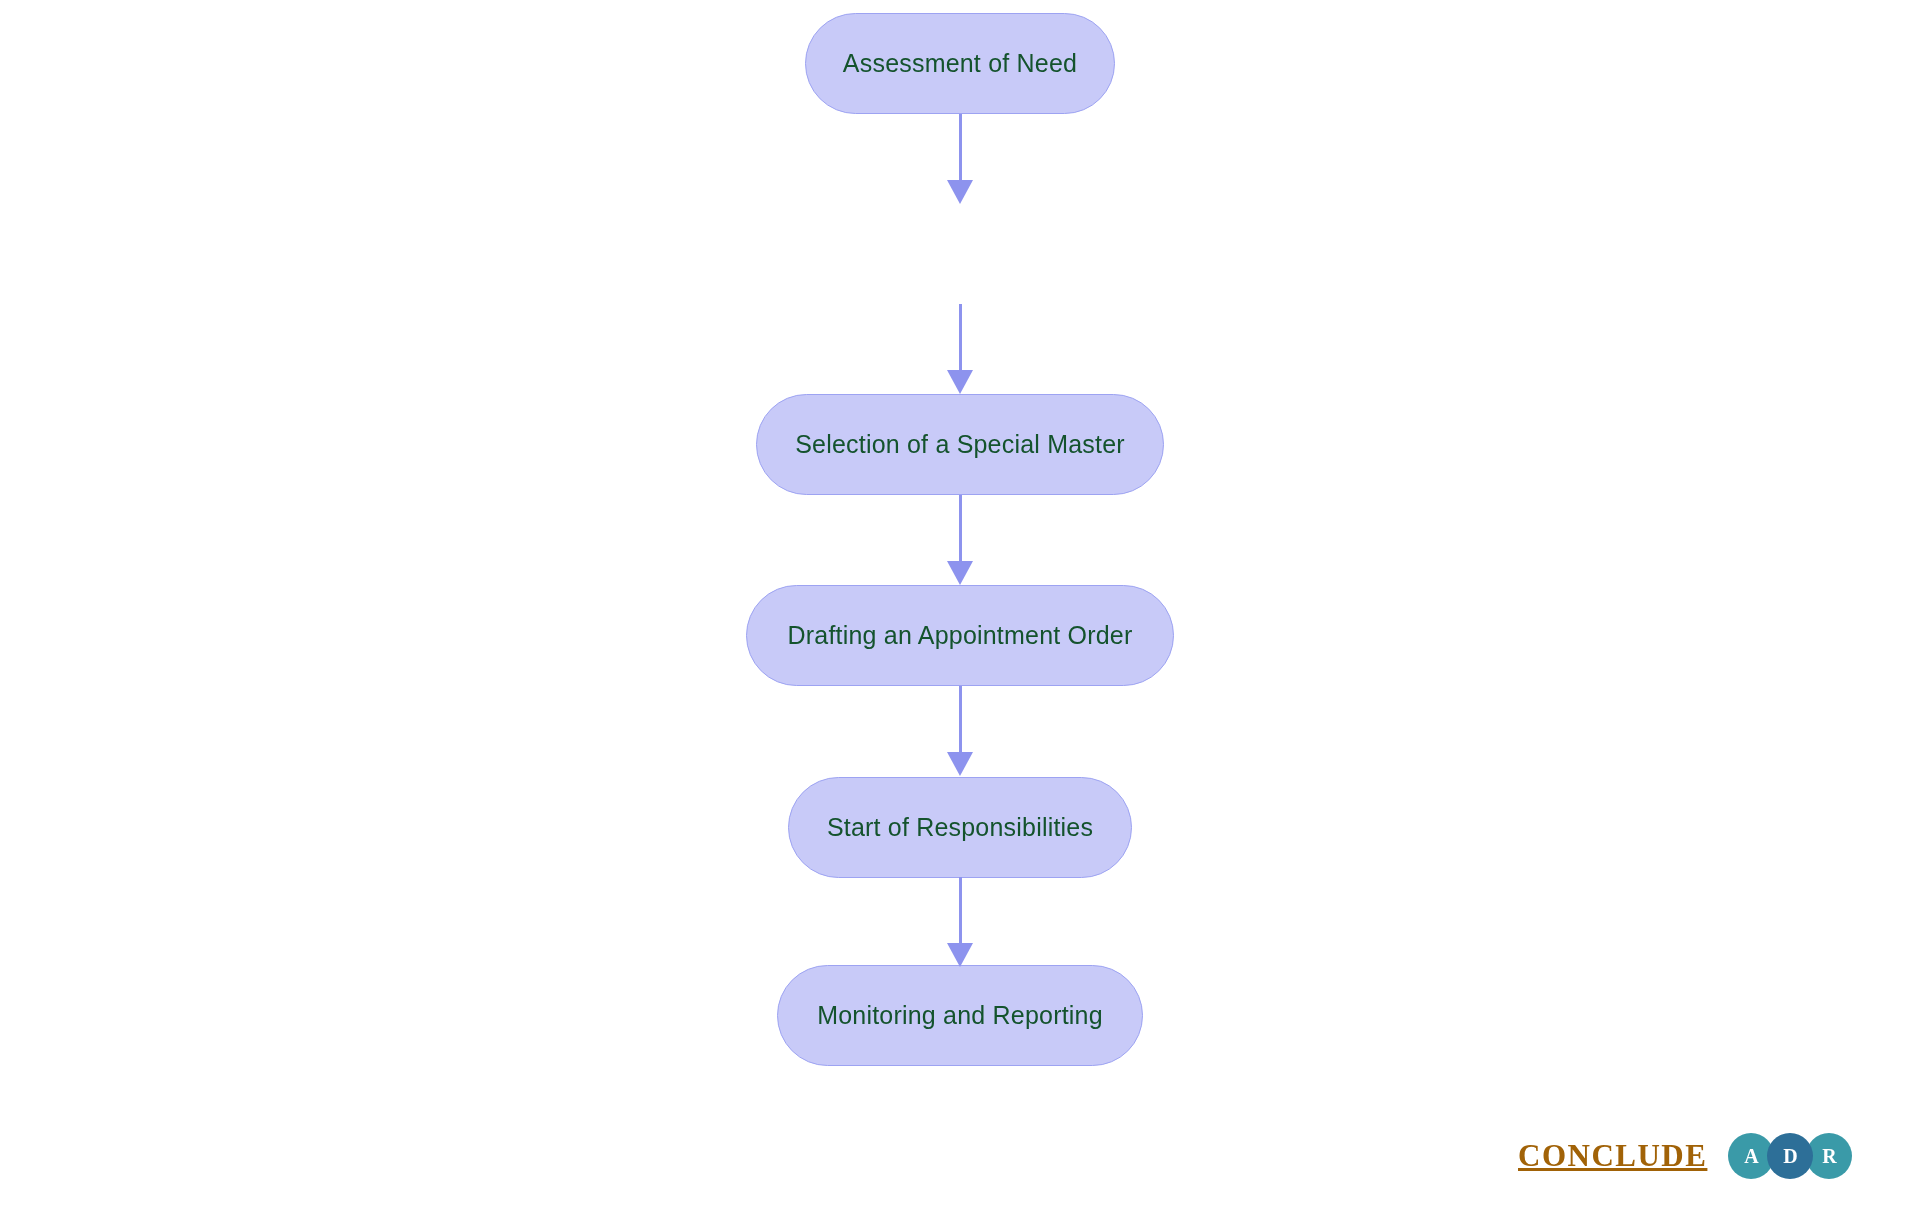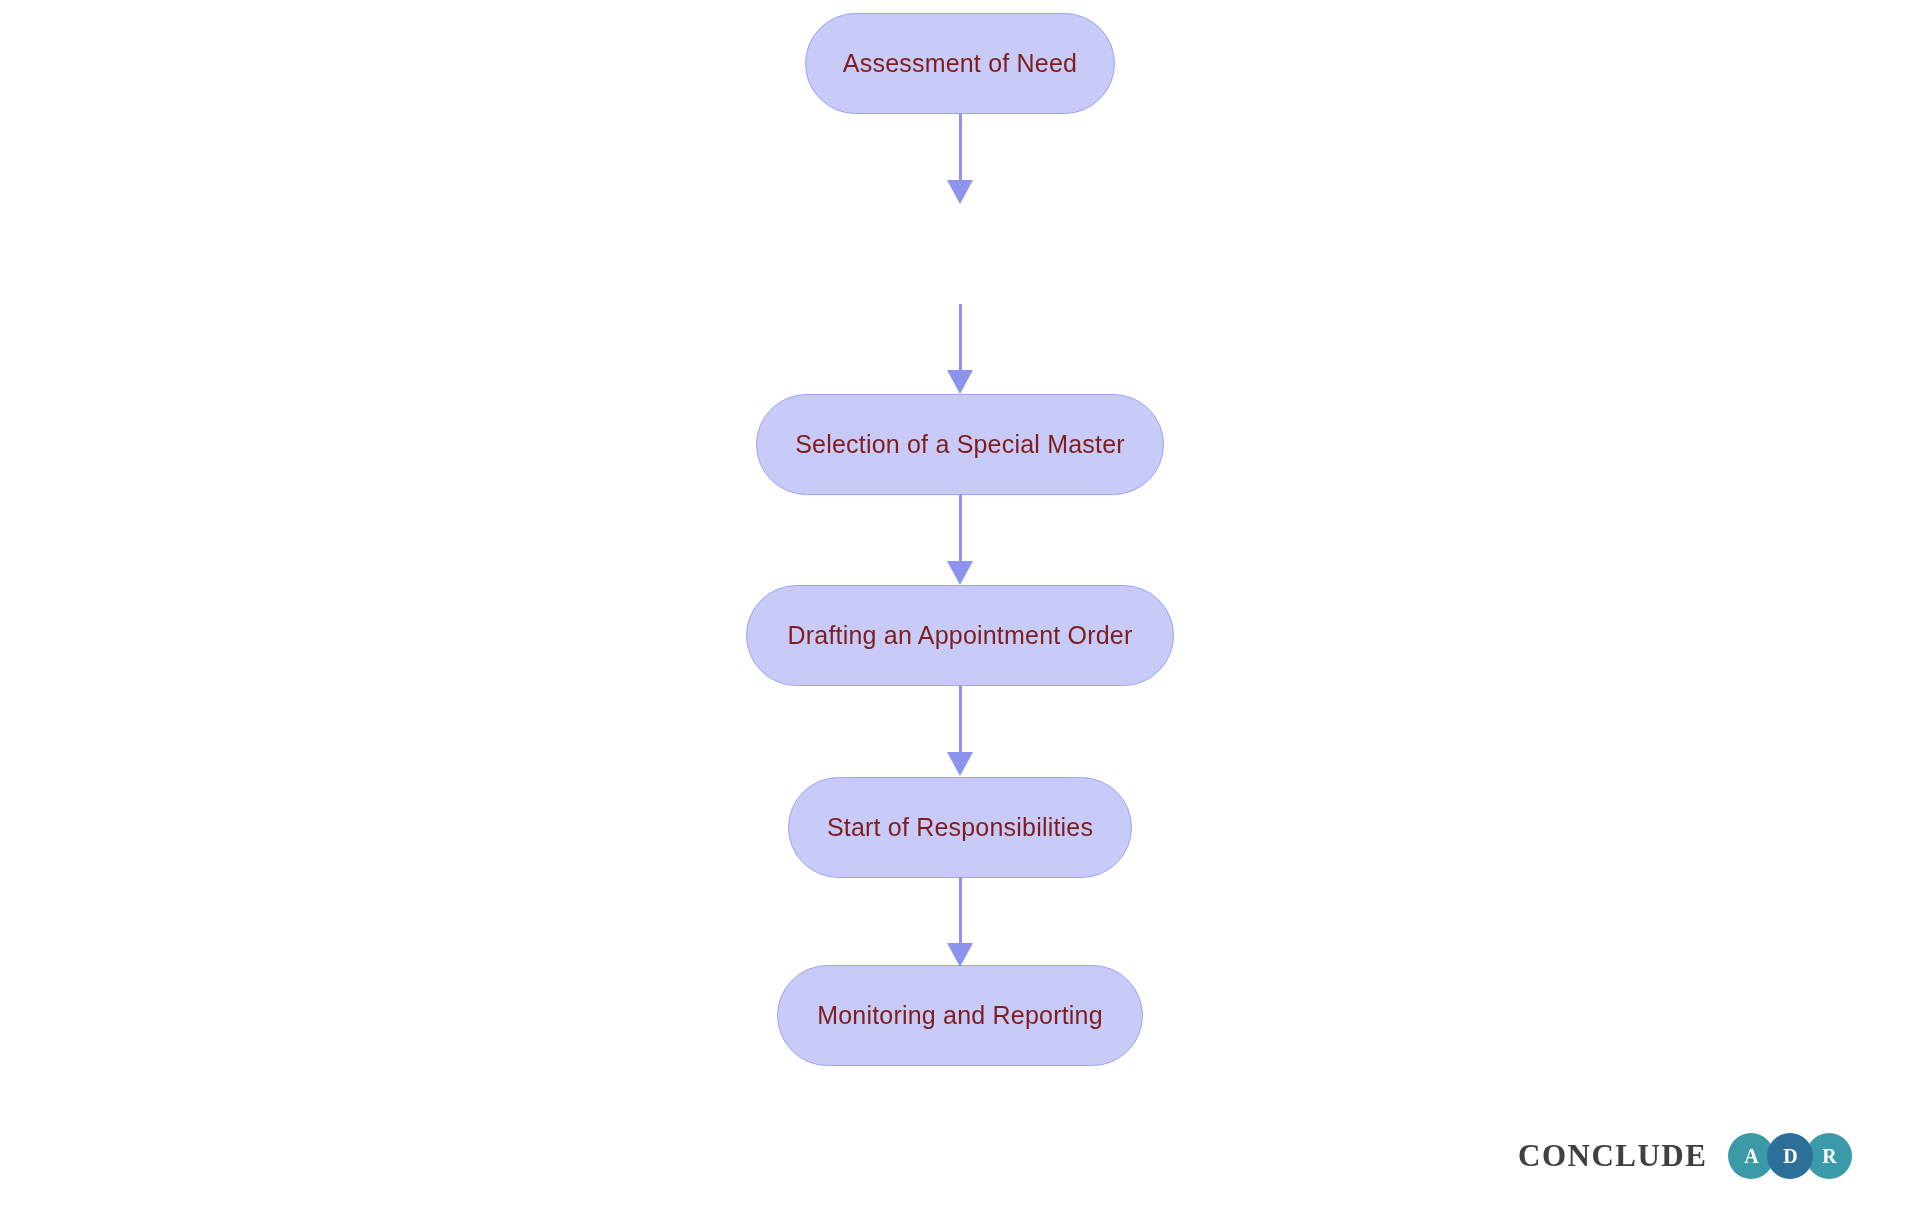--- a/index.html
+++ b/index.html
@@ -24,21 +24,21 @@
     transform: translateX(-50%);
     height: 101px;
     border-radius: 51px;
     background: #c8caf8;
     border: 1.5px solid #9da3f2;
     display: flex;
     align-items: center;
     justify-content: center;
   }
   .node .node-label {
-    color: #7f1d1d;
+    color: #14532d;
     font-size: 25px;
     letter-spacing: 0.2px;
     white-space: nowrap;
   }
   .node-1 { top: 13px;  width: 310px; }
   .node-2 { top: 203px; width: 300px; }
   .node-3 { top: 394px; width: 408px; }
   .node-4 { top: 585px; width: 428px; }
   .node-5 { top: 777px; width: 344px; }
   .node-6 { top: 965px; width: 366px; text-align: center; }
@@ -77,21 +77,22 @@
     top: 1133px;
     display: flex;
     align-items: center;
     gap: 21px;
   }
   .logo .wordmark {
     font-family: "Liberation Serif", "DejaVu Serif", serif;
     font-weight: bold;
     font-size: 31px;
     letter-spacing: 1.5px;
-    color: #404040;
+    color: #a16207;
+    text-decoration: underline;
   }
   .logo .badges {
     display: flex;
     align-items: center;
   }
   .logo .badge {
     position: relative;
     width: 46px;
     height: 46px;
     border-radius: 50%;

